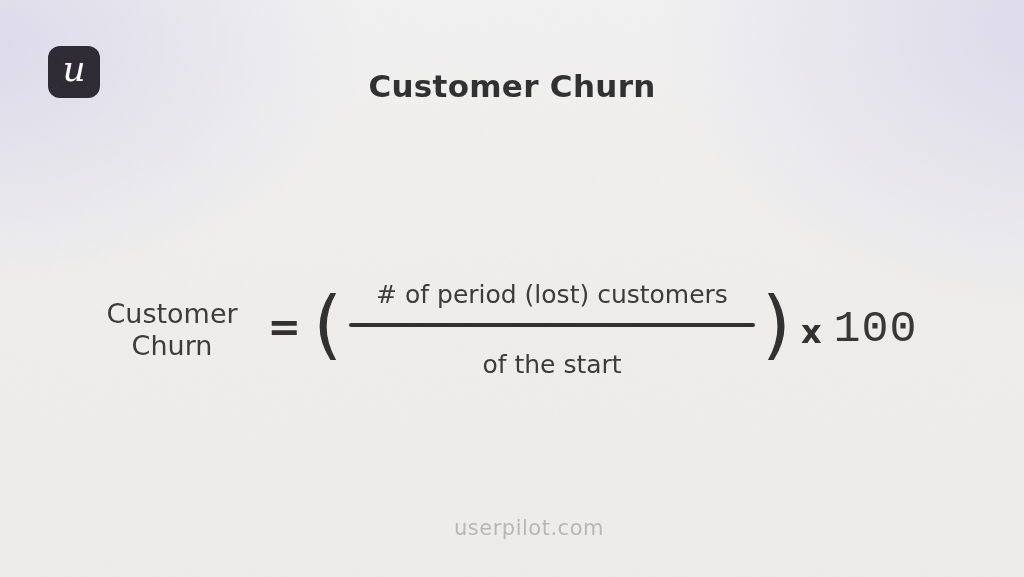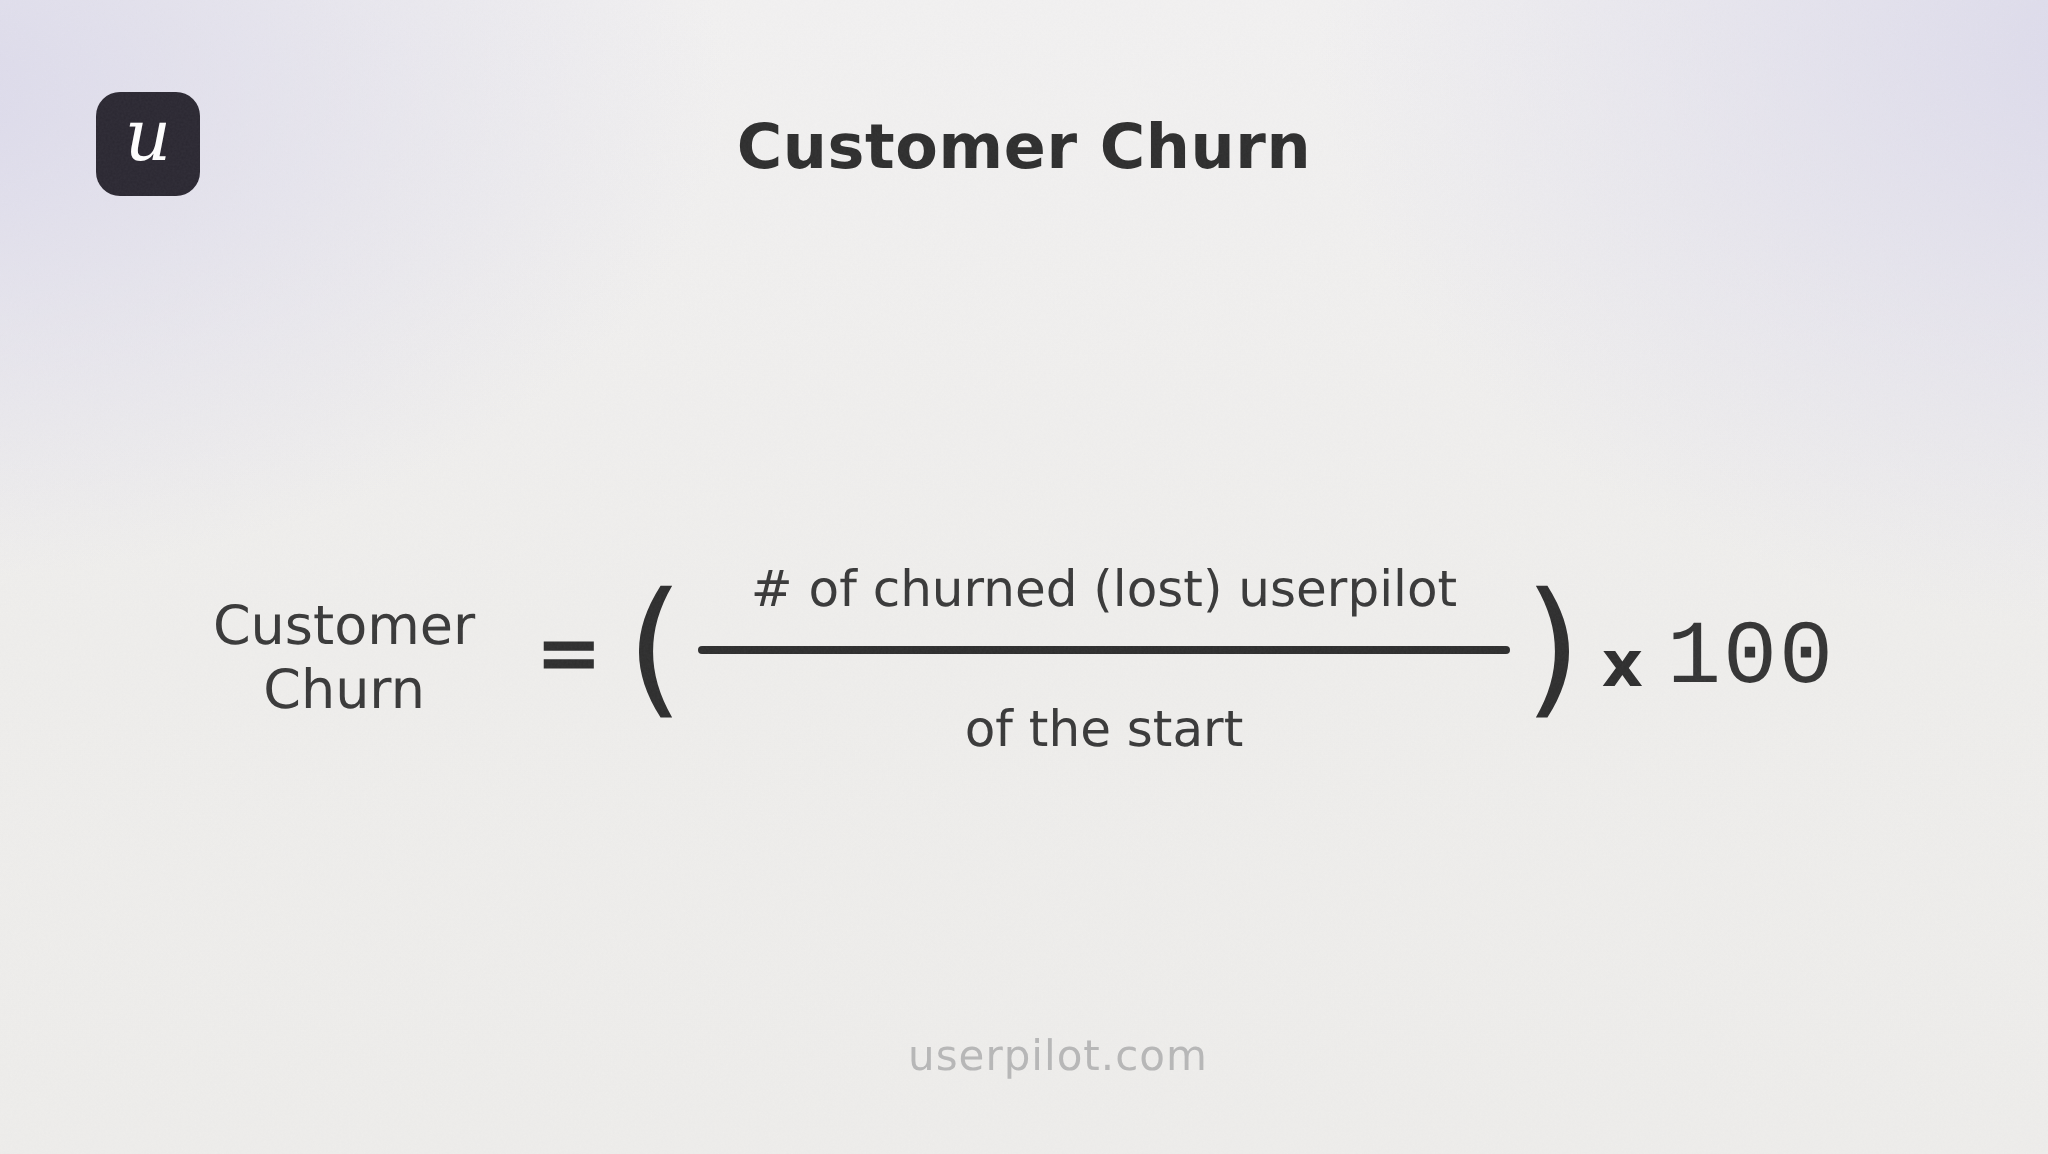--- a/index.html
+++ b/index.html
@@ -40,21 +40,21 @@
   .logo-glyph {
     font-family: "DejaVu Serif", serif;
     font-style: italic;
     font-size: 36px;
     line-height: 1;
     color: var(--logo-glyph, #ffffff);
     transform: translateY(-3px);
   }
   .title {
     position: absolute;
-    top: 56px;
+    top: 68px;
     left: 0;
     right: 0;
     text-align: center;
     font-size: 31px;
     font-weight: 700;
     letter-spacing: 0.3px;
     color: #2d2d2d;
   }
   .formula {
     position: absolute;
@@ -148,21 +148,21 @@
 
   <div class="formula">
     <div class="lhs">
       <span>Customer</span>
       <span>Churn</span>
     </div>
     <div class="equals">=</div>
     <div class="paren open">(</div>
     <div class="fraction">
       <div class="frac-text">
-        <span># of churned (lost) userpilot</span>
+        <span># of period (lost) customers</span>
       </div>
       <div class="frac-bar"></div>
       <div class="frac-text">
         <span>of the start</span>
       </div>
     </div>
     <div class="paren close">)</div>
     <div class="times">x</div>
     <div class="hundred">100</div>
   </div>

